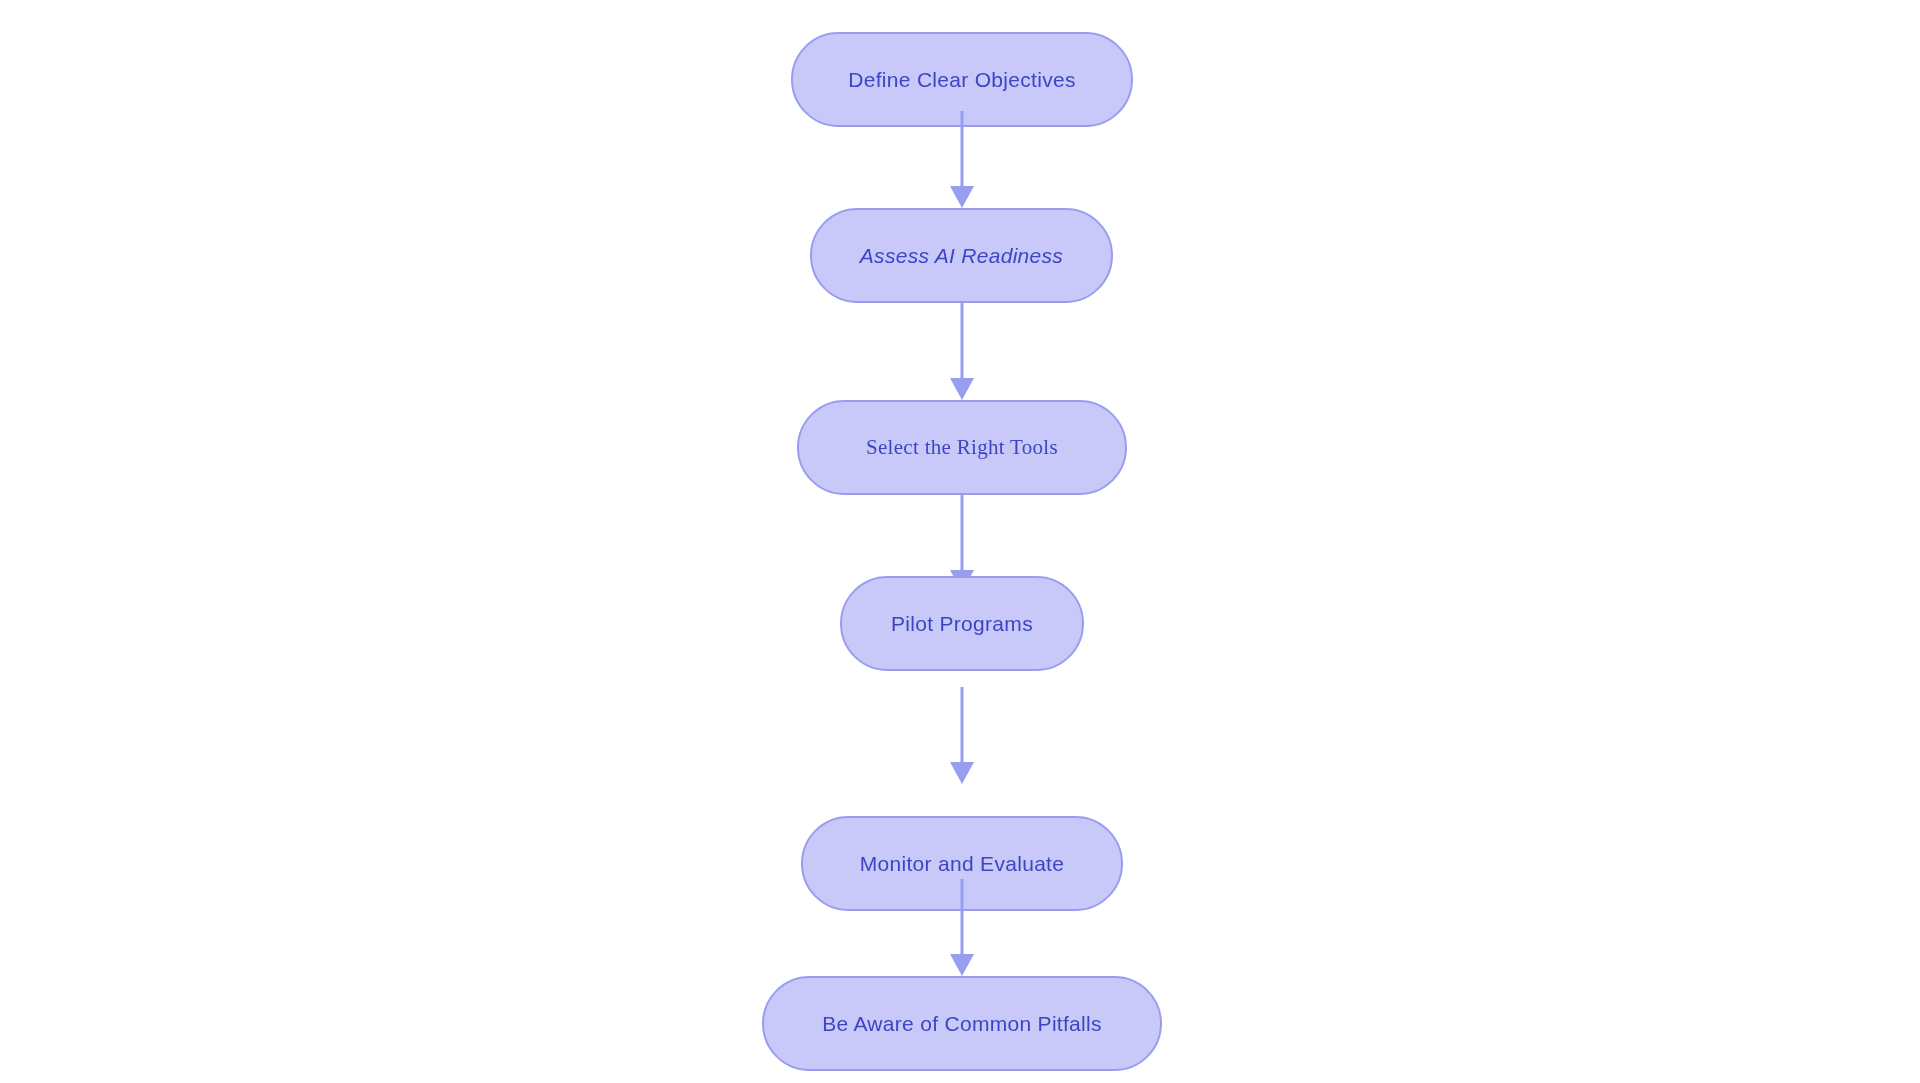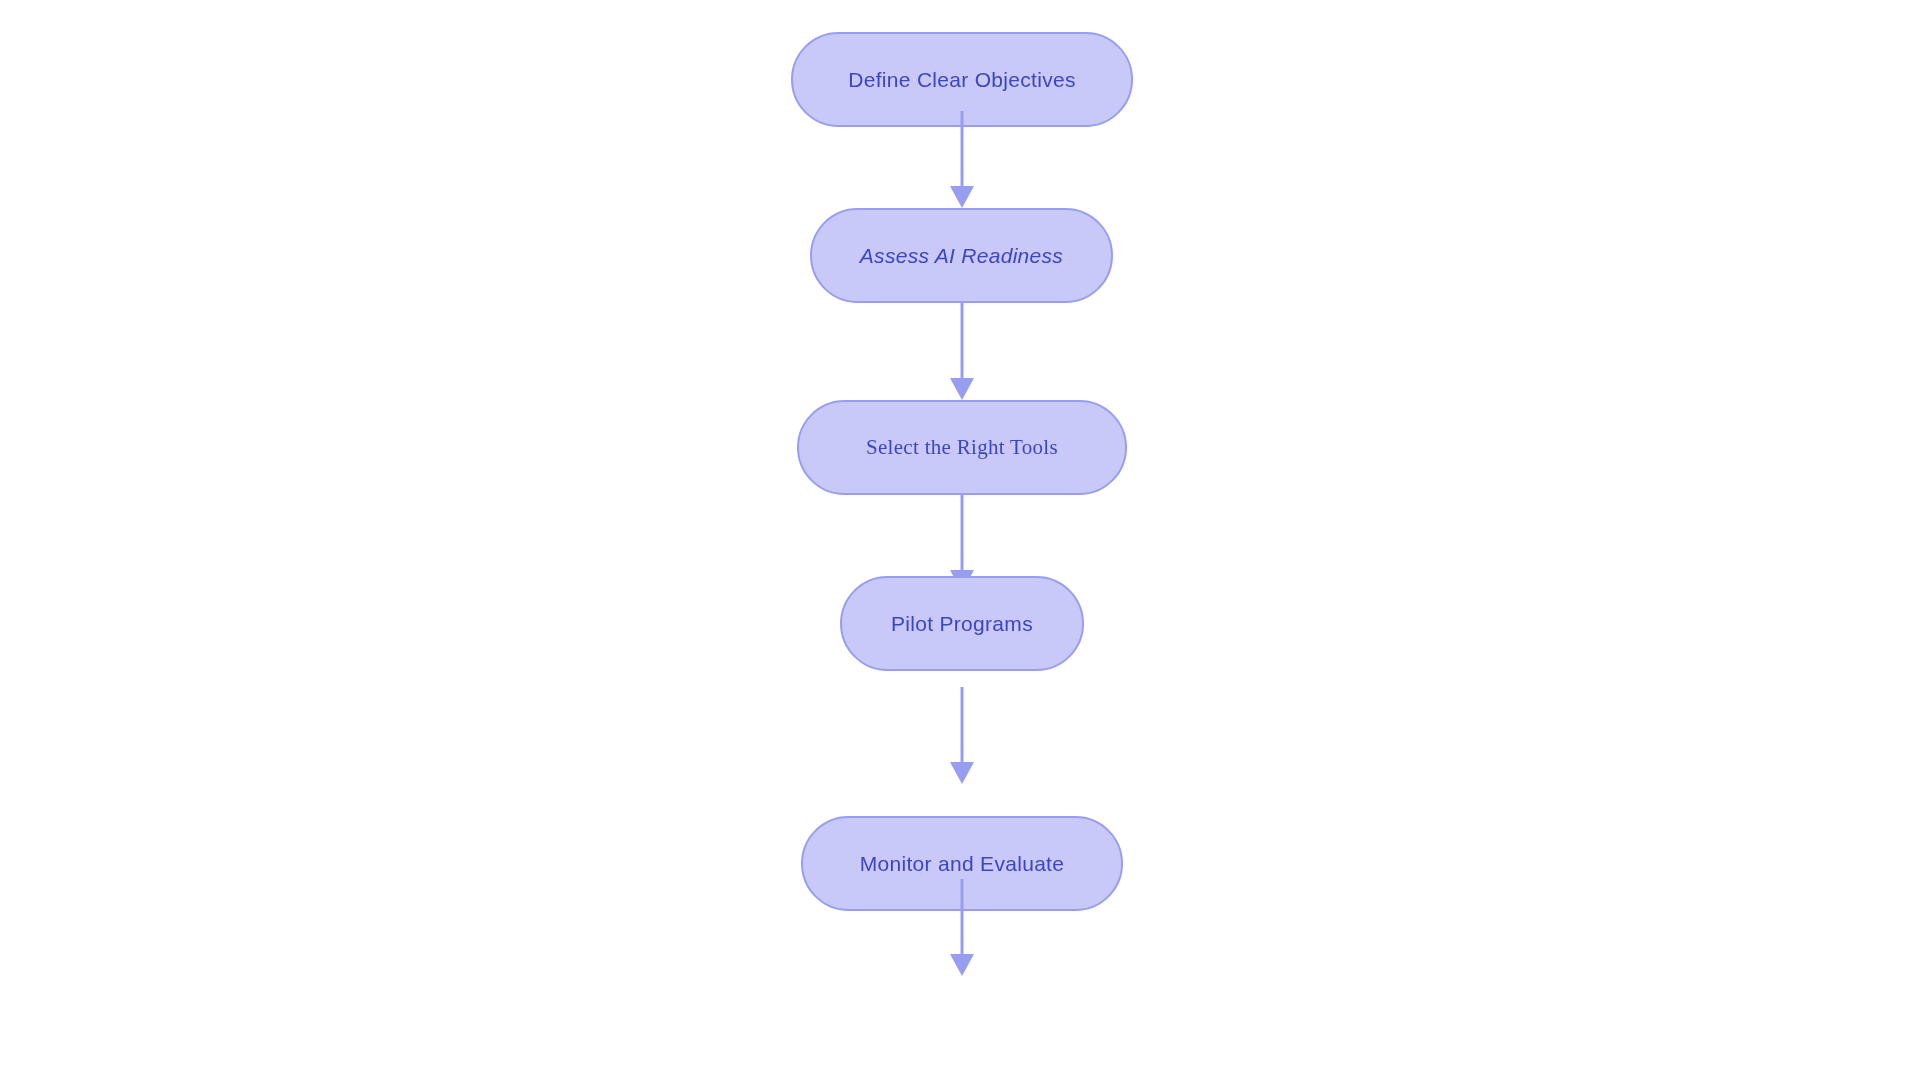--- a/index.html
+++ b/index.html
@@ -110,14 +110,17 @@
 
   <div class="node" style="left:801px; top:784px; width:322px;margin-top:32px;">
     <span class="node-label">Monitor and Evaluate</span>
   </div>
 
   <div class="connector" style="top:879px;">
     <div class="line"></div>
     <div class="head"></div>
   </div>
 
+  <div class="node" style="left:762px; top:976px; width:400px;">
+    <span class="node-label">Be Aware of Common Pitfalls</span>
+  </div>
 
 </div>
 
 </body></html>

